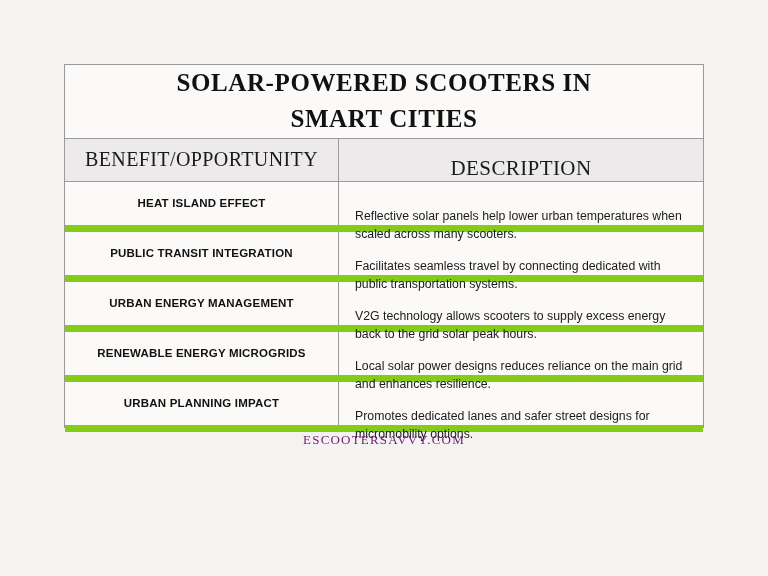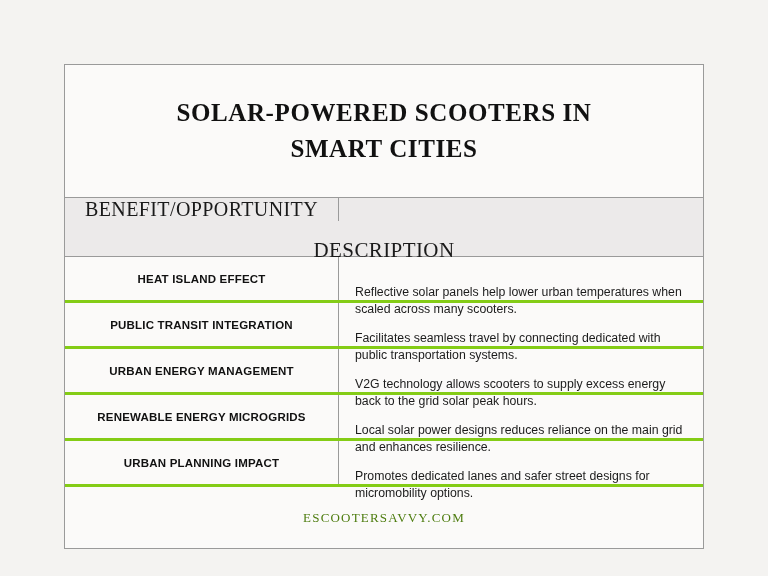--- a/index.html
+++ b/index.html
@@ -11,21 +11,21 @@
     height: 576px;
     background: #f4f3f1;
     font-family: "Liberation Sans", sans-serif;
     overflow: hidden;
   }
   .infographic {
     position: absolute;
     left: 64px;
     top: 64px;
     width: 640px;
-    height: 485px;
+    height: 364px;
     background: #fbfaf9;
     border: 1px solid #9a9a9a;
     box-sizing: border-box;
     display: flex;
     flex-direction: column;
   }
   .title-block {
     height: 133px;
     box-sizing: border-box;
     border-bottom: 1px solid #9a9a9a;
@@ -43,21 +43,20 @@
     color: #111111;
     text-align: center;
     line-height: 1.45;
     text-transform: uppercase;
   }
   .header-row {
     display: flex;
     height: 58px;
     border-bottom: 1px solid #9a9a9a;
     background: #eceaea;
-    flex-direction: column;
   }
   .header-cell-left {
     width: 274px;
     box-sizing: border-box;
     border-right: 1px solid #9a9a9a;
     display: flex;
     align-items: center;
     justify-content: center;
     font-family: "Liberation Serif", serif;
     font-size: 20px;
@@ -73,21 +72,21 @@
     font-family: "Liberation Serif", serif;
     font-size: 21px;
     color: #1a1a1a;
     letter-spacing: 0.4px;
     text-transform: uppercase;
     margin-top: 17px;
   }
   .data-row {
     display: flex;
     height: 43px;
-    border-bottom: 3px solid #84cc16;
+    border-bottom: 7px solid #84cc16;
   }
   .cell-benefit {
     width: 274px;
     box-sizing: border-box;
     border-right: 1px solid #9a9a9a;
     display: flex;
     align-items: center;
     justify-content: center;
     text-align: center;
     padding: 0 8px;
@@ -111,21 +110,21 @@
     margin-top: 44px;
   }
   .footer-row {
     flex: 1;
     display: flex;
     align-items: center;
     justify-content: center;
     font-family: "Liberation Serif", serif;
     font-size: 13px;
     letter-spacing: 1.2px;
-    color: #4d7c0f;
+    color: #701a75;
     text-transform: uppercase;
   }
 </style>
 </head>
 <body>
 
 <div class="infographic">
 
   <div class="title-block">
     <div class="title-line">Solar-Powered Scooters in</div>

